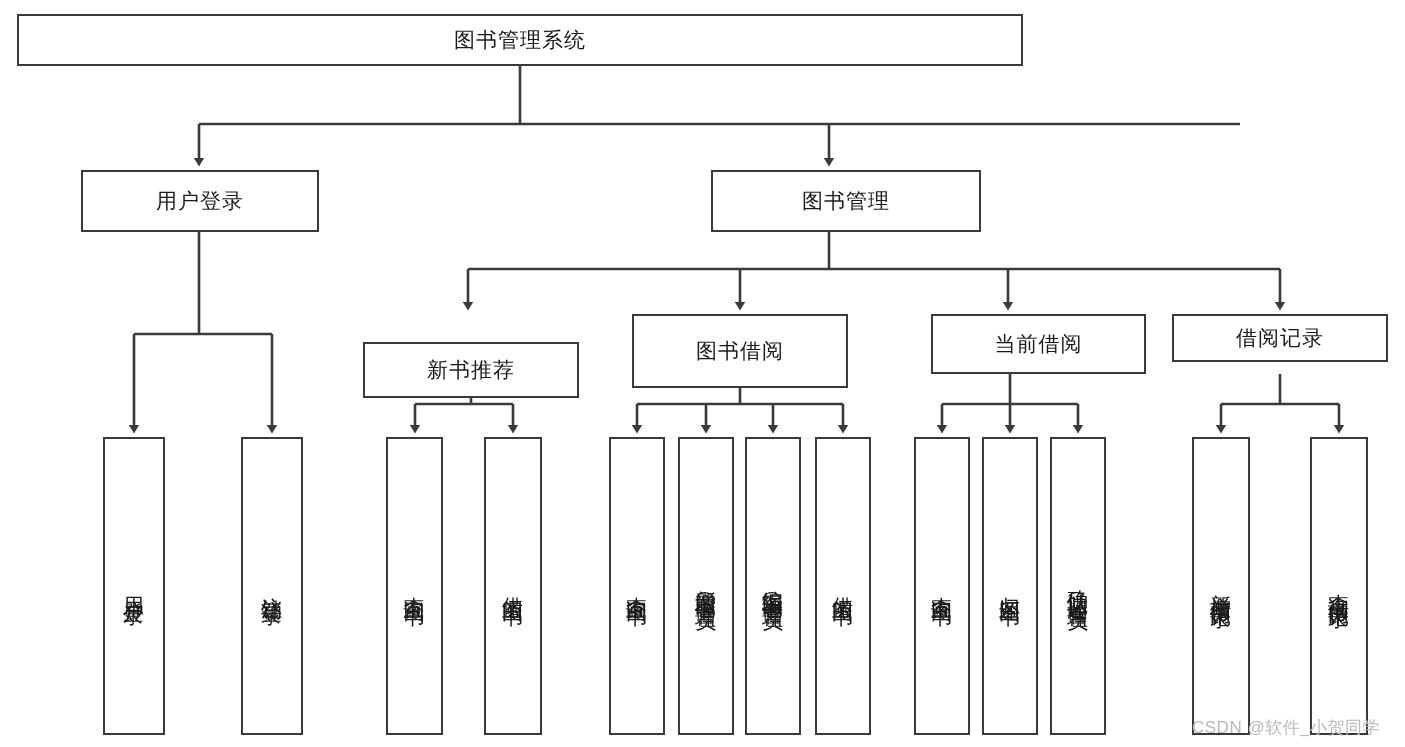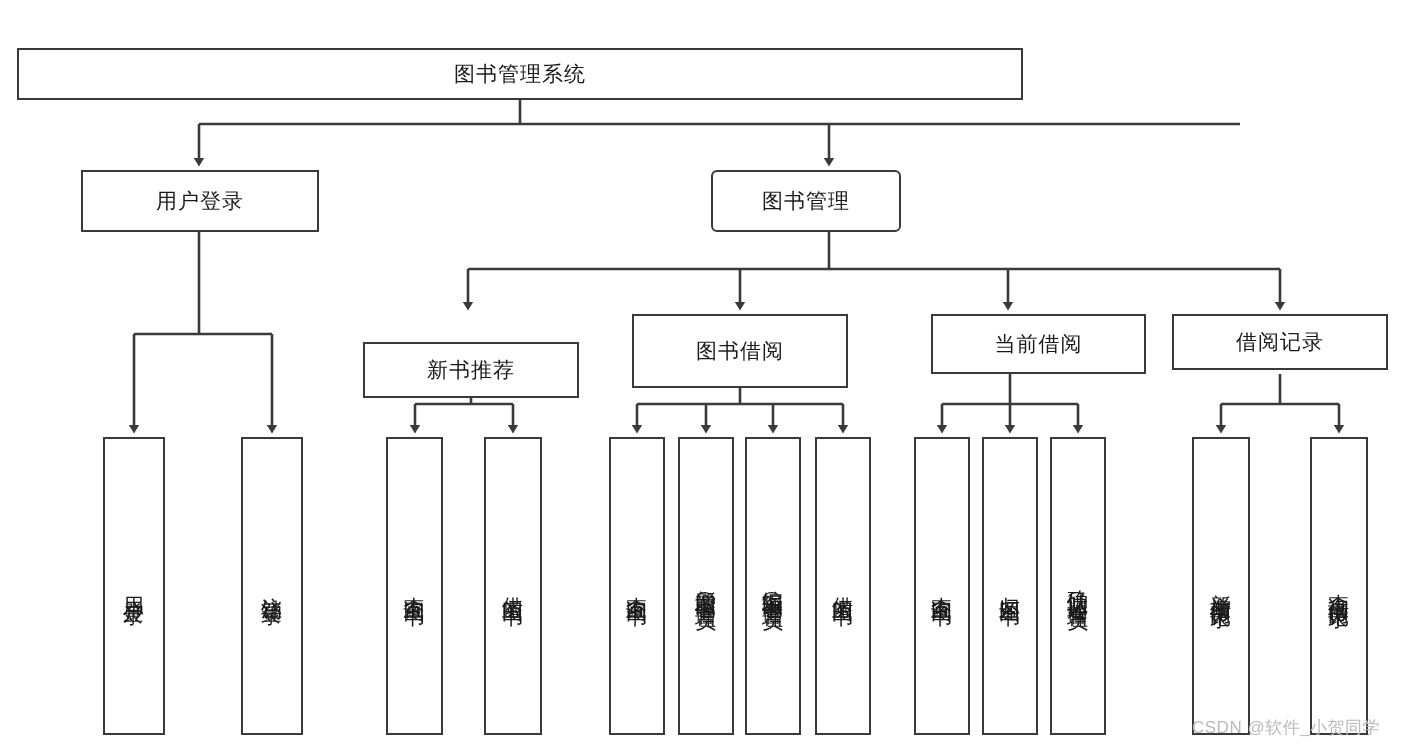--- a/index.html
+++ b/index.html
@@ -110,41 +110,41 @@
       <path d="M1010,404 L1010,425" marker-end="url(#arrow)"></path>
       <path d="M1078,404 L1078,425" marker-end="url(#arrow)"></path>
 
       <path d="M1280,374 L1280,404"></path>
       <path d="M1221,404 L1339,404"></path>
       <path d="M1221,404 L1221,425" marker-end="url(#arrow)"></path>
       <path d="M1339,404 L1339,425" marker-end="url(#arrow)"></path>
     </g>
   </svg>
 
-  <div class="node horiz" style="left:17px; top:14px; width:1006px; height:52px;margin-top:34px;">
+  <div class="node horiz" style="left:17px; top:14px; width:1006px; height:52px;">
     <span>图书管理系统</span>
   </div>
 
   <div class="node horiz" style="left:81px; top:170px; width:238px; height:62px;">
     <span>用户登录</span>
   </div>
-  <div class="node horiz" style="left:711px; top:170px; width:190px; height:62px;border-radius:6px;">
+  <div class="node horiz" style="left:711px; top:170px; width:270px; height:62px;">
     <span>图书管理</span>
   </div>
 
   <div class="node horiz" style="left:363px; top:314px; width:216px; height:56px;margin-top:28px;">
     <span>新书推荐</span>
   </div>
   <div class="node horiz" style="left:632px; top:314px; width:216px; height:74px;">
     <span>图书借阅</span>
   </div>
   <div class="node horiz" style="left:931px; top:314px; width:215px; height:60px;">
     <span>当前借阅</span>
   </div>
-  <div class="node horiz" style="left:1172px; top:314px; width:216px; height:56px;">
+  <div class="node horiz" style="left:1172px; top:314px; width:216px; height:48px;">
     <span>借阅记录</span>
   </div>
 
   <div class="node vert" style="left:103px; top:437px; width:62px; height:298px;">
     <span>用户登录</span>
   </div>
   <div class="node vert" style="left:241px; top:437px; width:62px; height:298px;">
     <span>注销登录</span>
   </div>
   <div class="node vert" style="left:386px; top:437px; width:57px; height:298px;">

